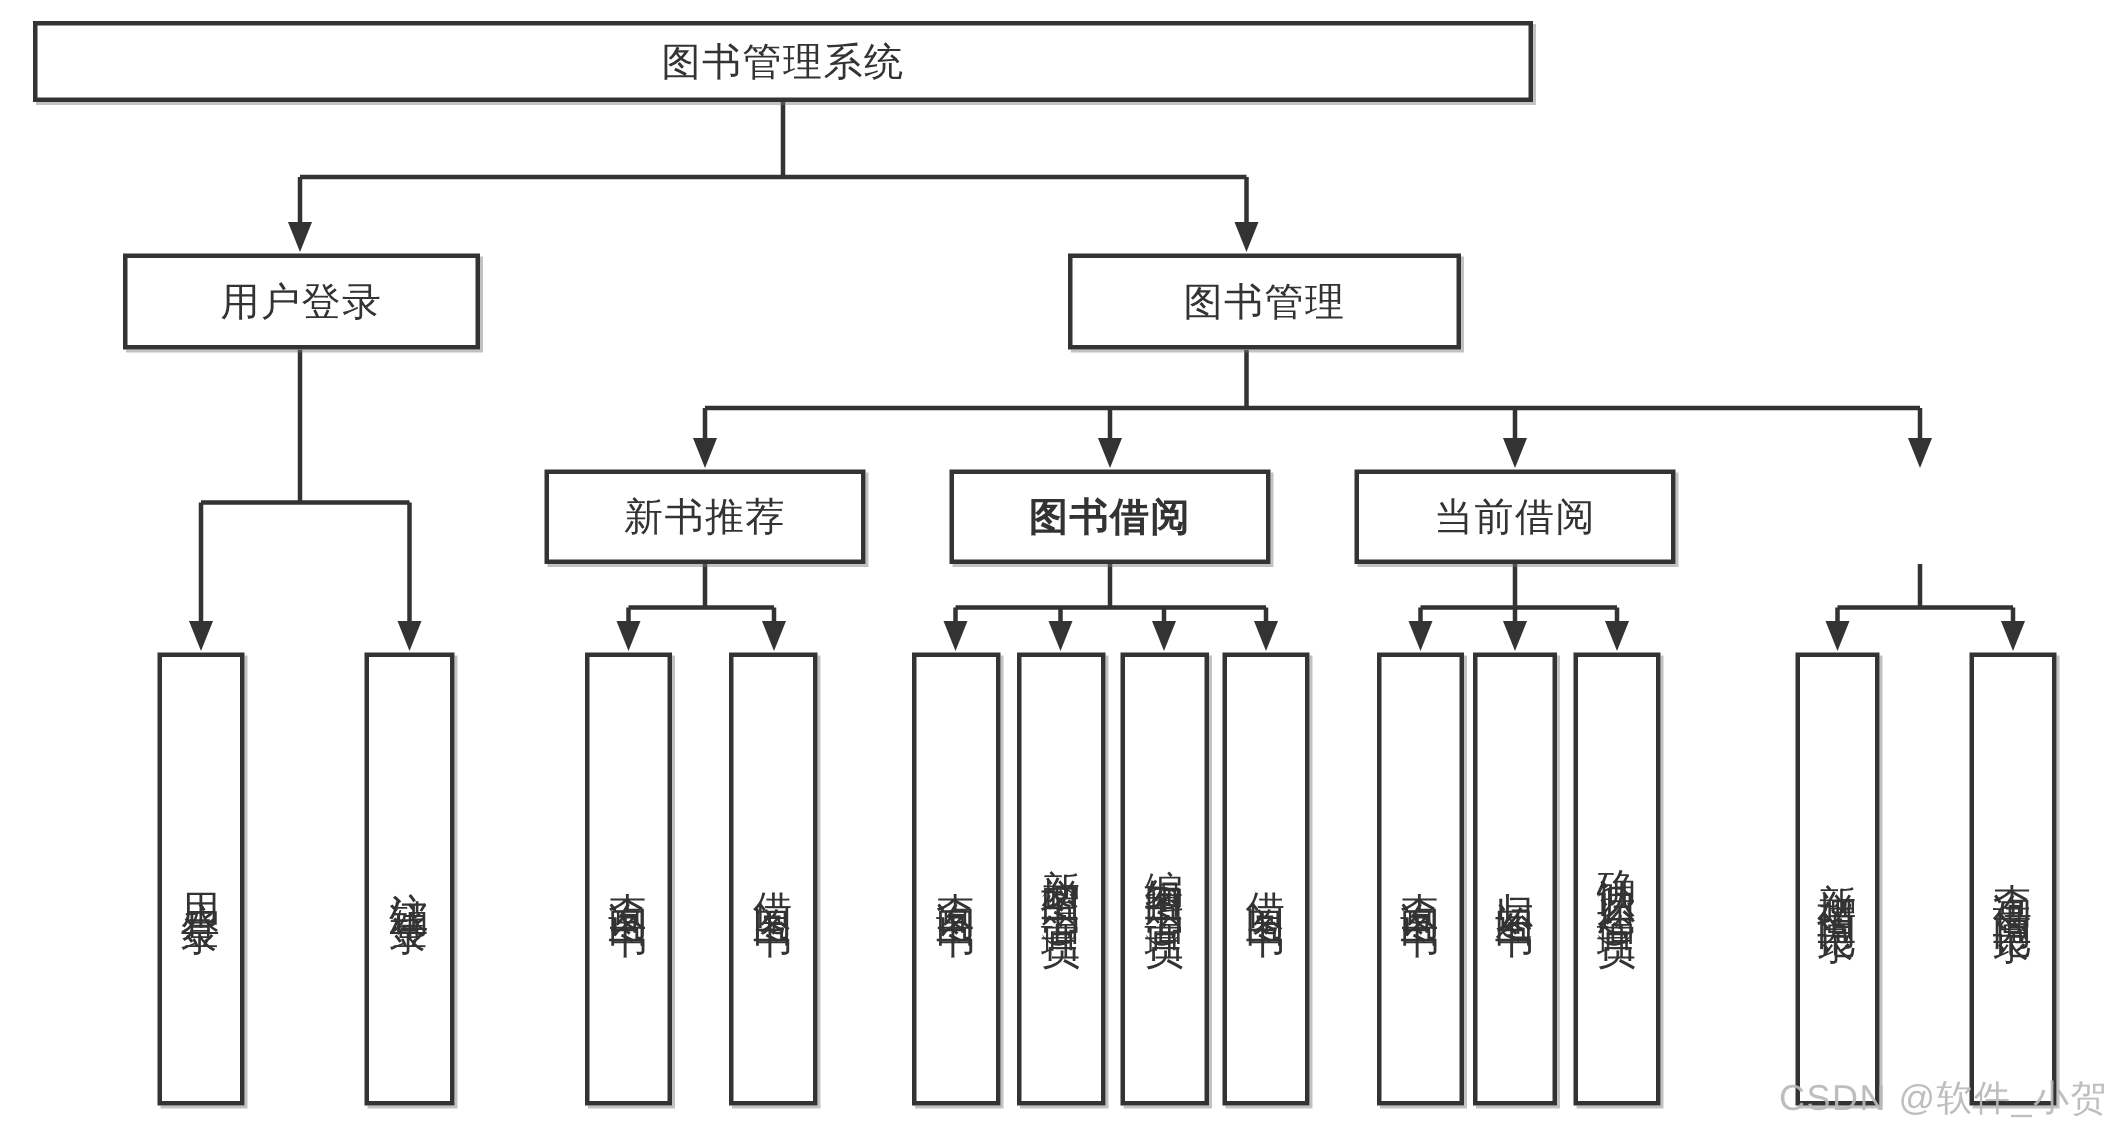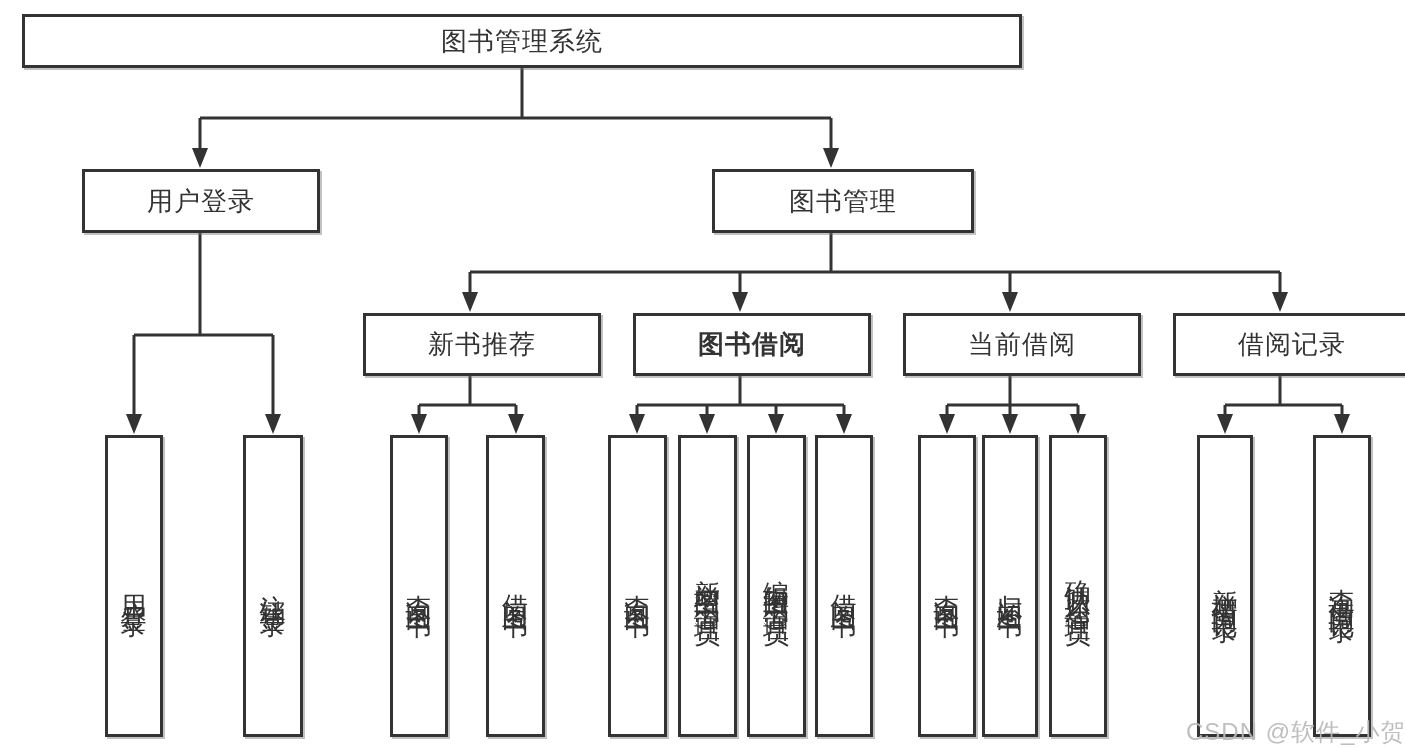--- a/index.html
+++ b/index.html
@@ -33,21 +33,21 @@
     align-items: center;
     justify-content: center;
     z-index: 2;
     font-size: 26px;
     letter-spacing: 1px;
     white-space: nowrap;
   }
   .node.root   { left: 22px;  top: 14px;  width: 1000px; height: 54px; }
   .node.lvl2-a { left: 82px;  top: 169px; width: 238px;  height: 64px; }
   .node.lvl2-b { left: 712px; top: 169px; width: 262px;  height: 64px; }
-  .node.lvl3   { top: 313px; width: 238px; height: 63px; }
+  .node.lvl3   { top: 313px; width: 214px; height: 63px; }
   .node.lvl3.s0 { left: 363px; }
   .node.lvl3.s1 { left: 633px; font-weight: bold; }
   .node.lvl3.s2 { left: 903px; text-align: right; }
   .node.lvl3.s3 { left: 1173px; }
   .leaf {
     position: absolute;
     top: 435px;
     height: 302px;
     box-sizing: border-box;
     background: #ffffff;
@@ -128,23 +128,20 @@
 
   <div class="node lvl3 s0">
     <span>新书推荐</span>
   </div>
   <div class="node lvl3 s1">
     <span>图书借阅</span>
   </div>
   <div class="node lvl3 s2">
     <span>当前借阅</span>
   </div>
-  <div class="node lvl3 s3">
-    <span>借阅记录</span>
-  </div>
 
   <div class="leaf" style="left:105px;width:58px;">
     <span>用户登录</span>
   </div>
   <div class="leaf" style="left:243px;width:60px;">
     <span>注销登录</span>
   </div>
 
   <div class="leaf" style="left:390px;width:58px;">
     <span>查询图书</span>

